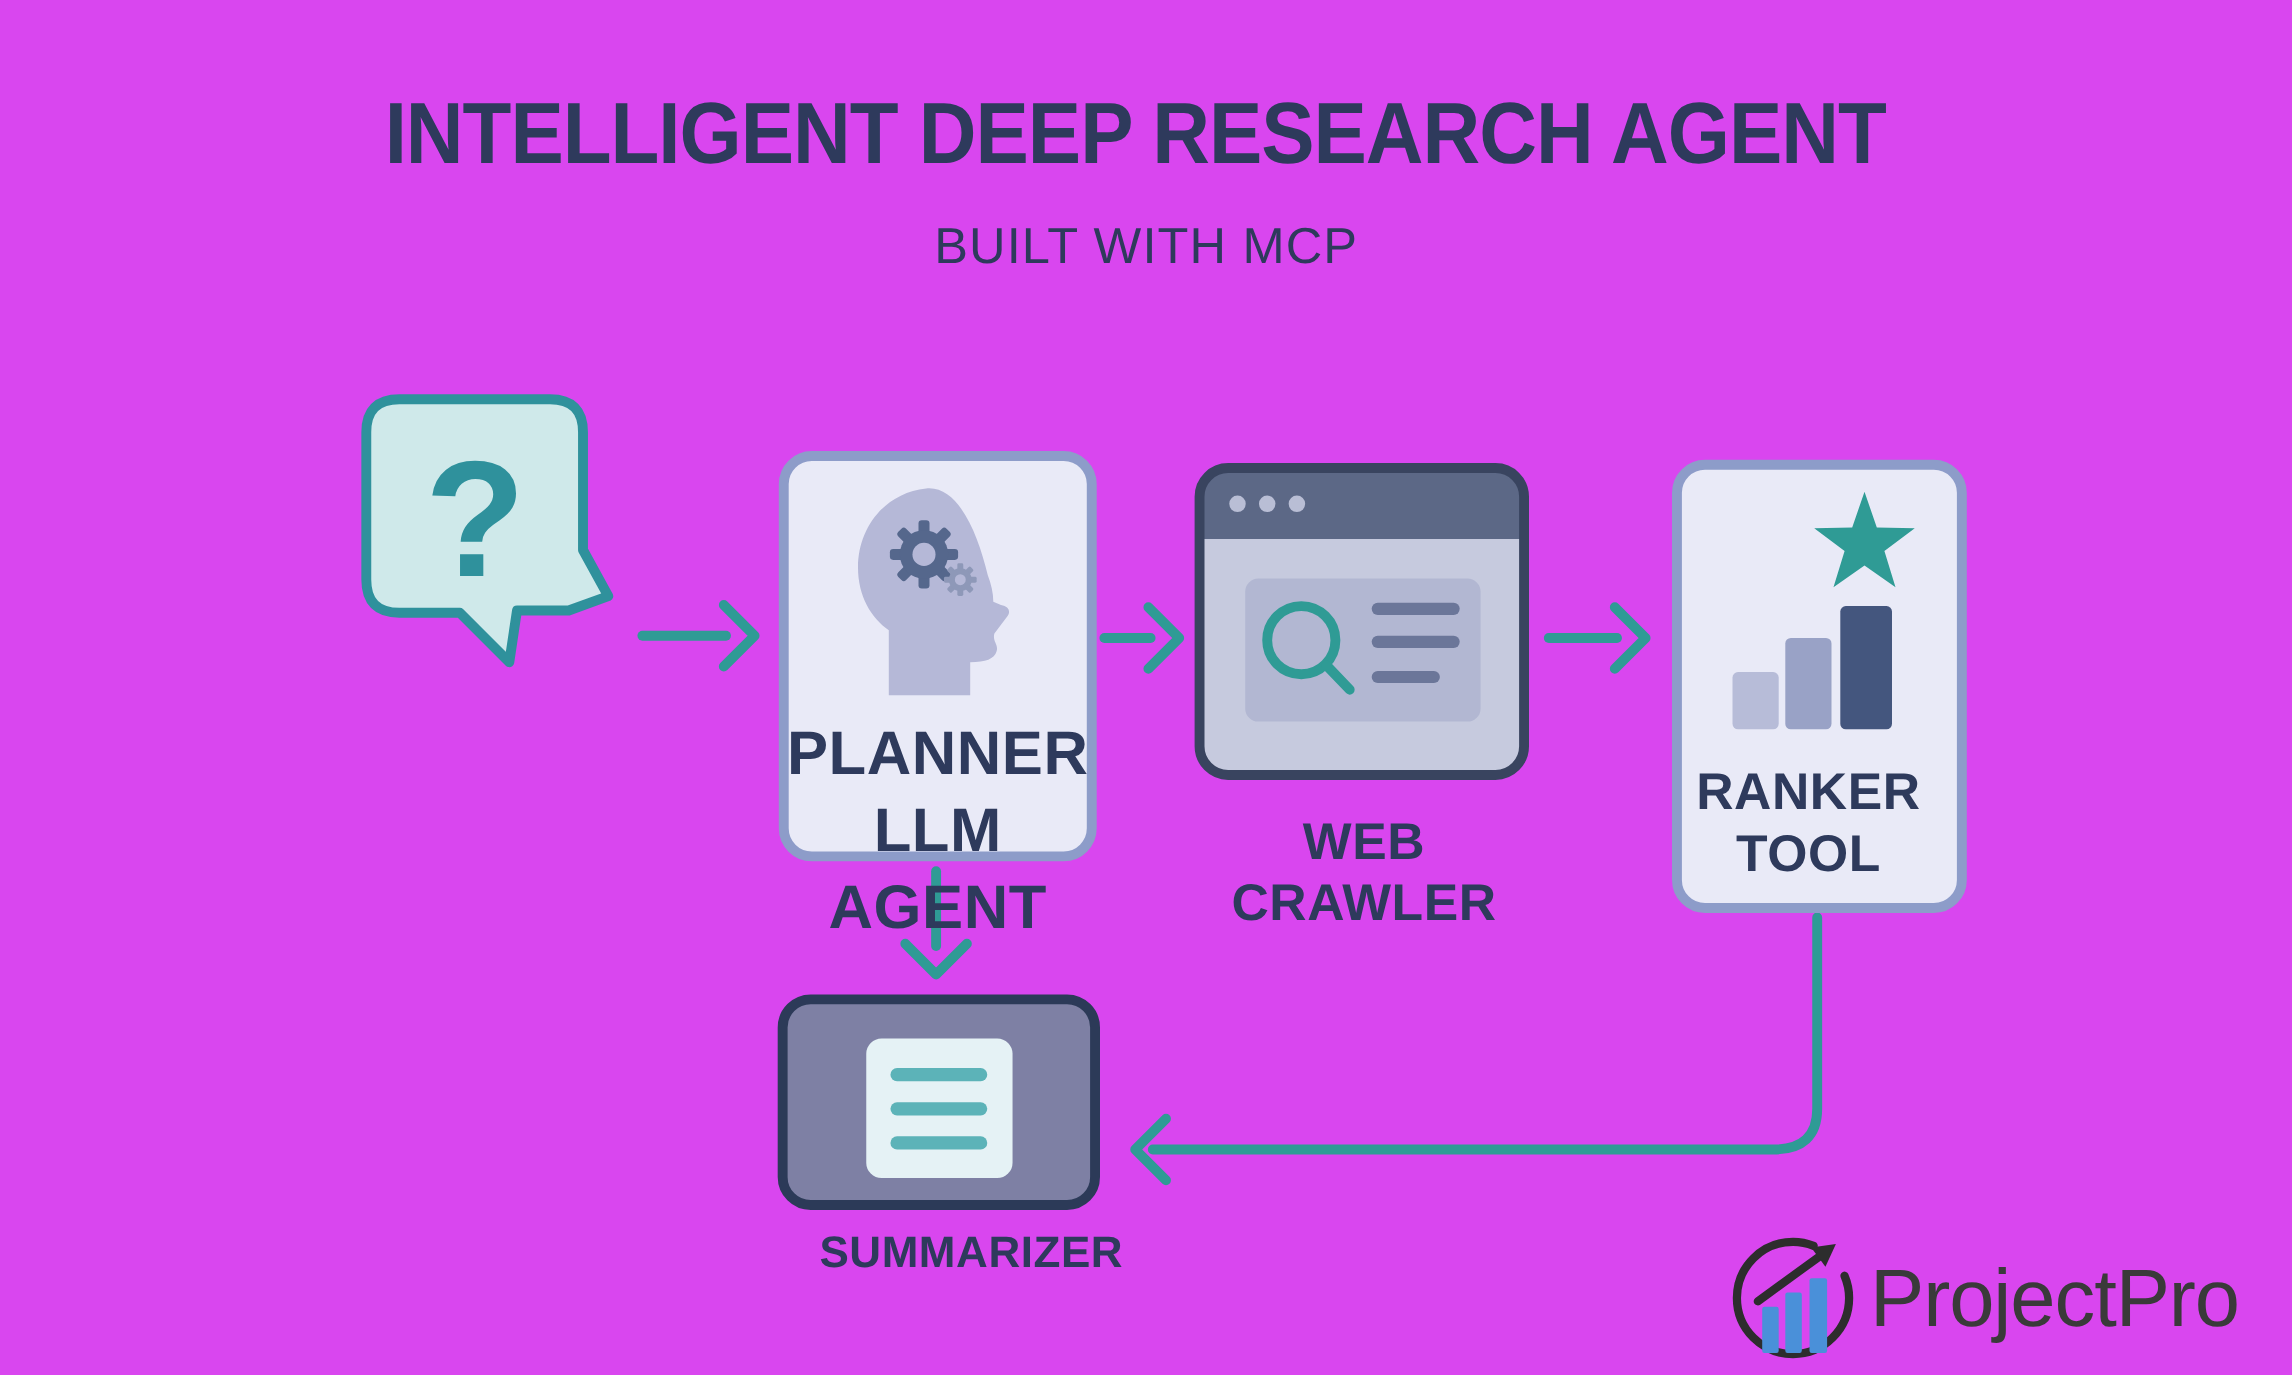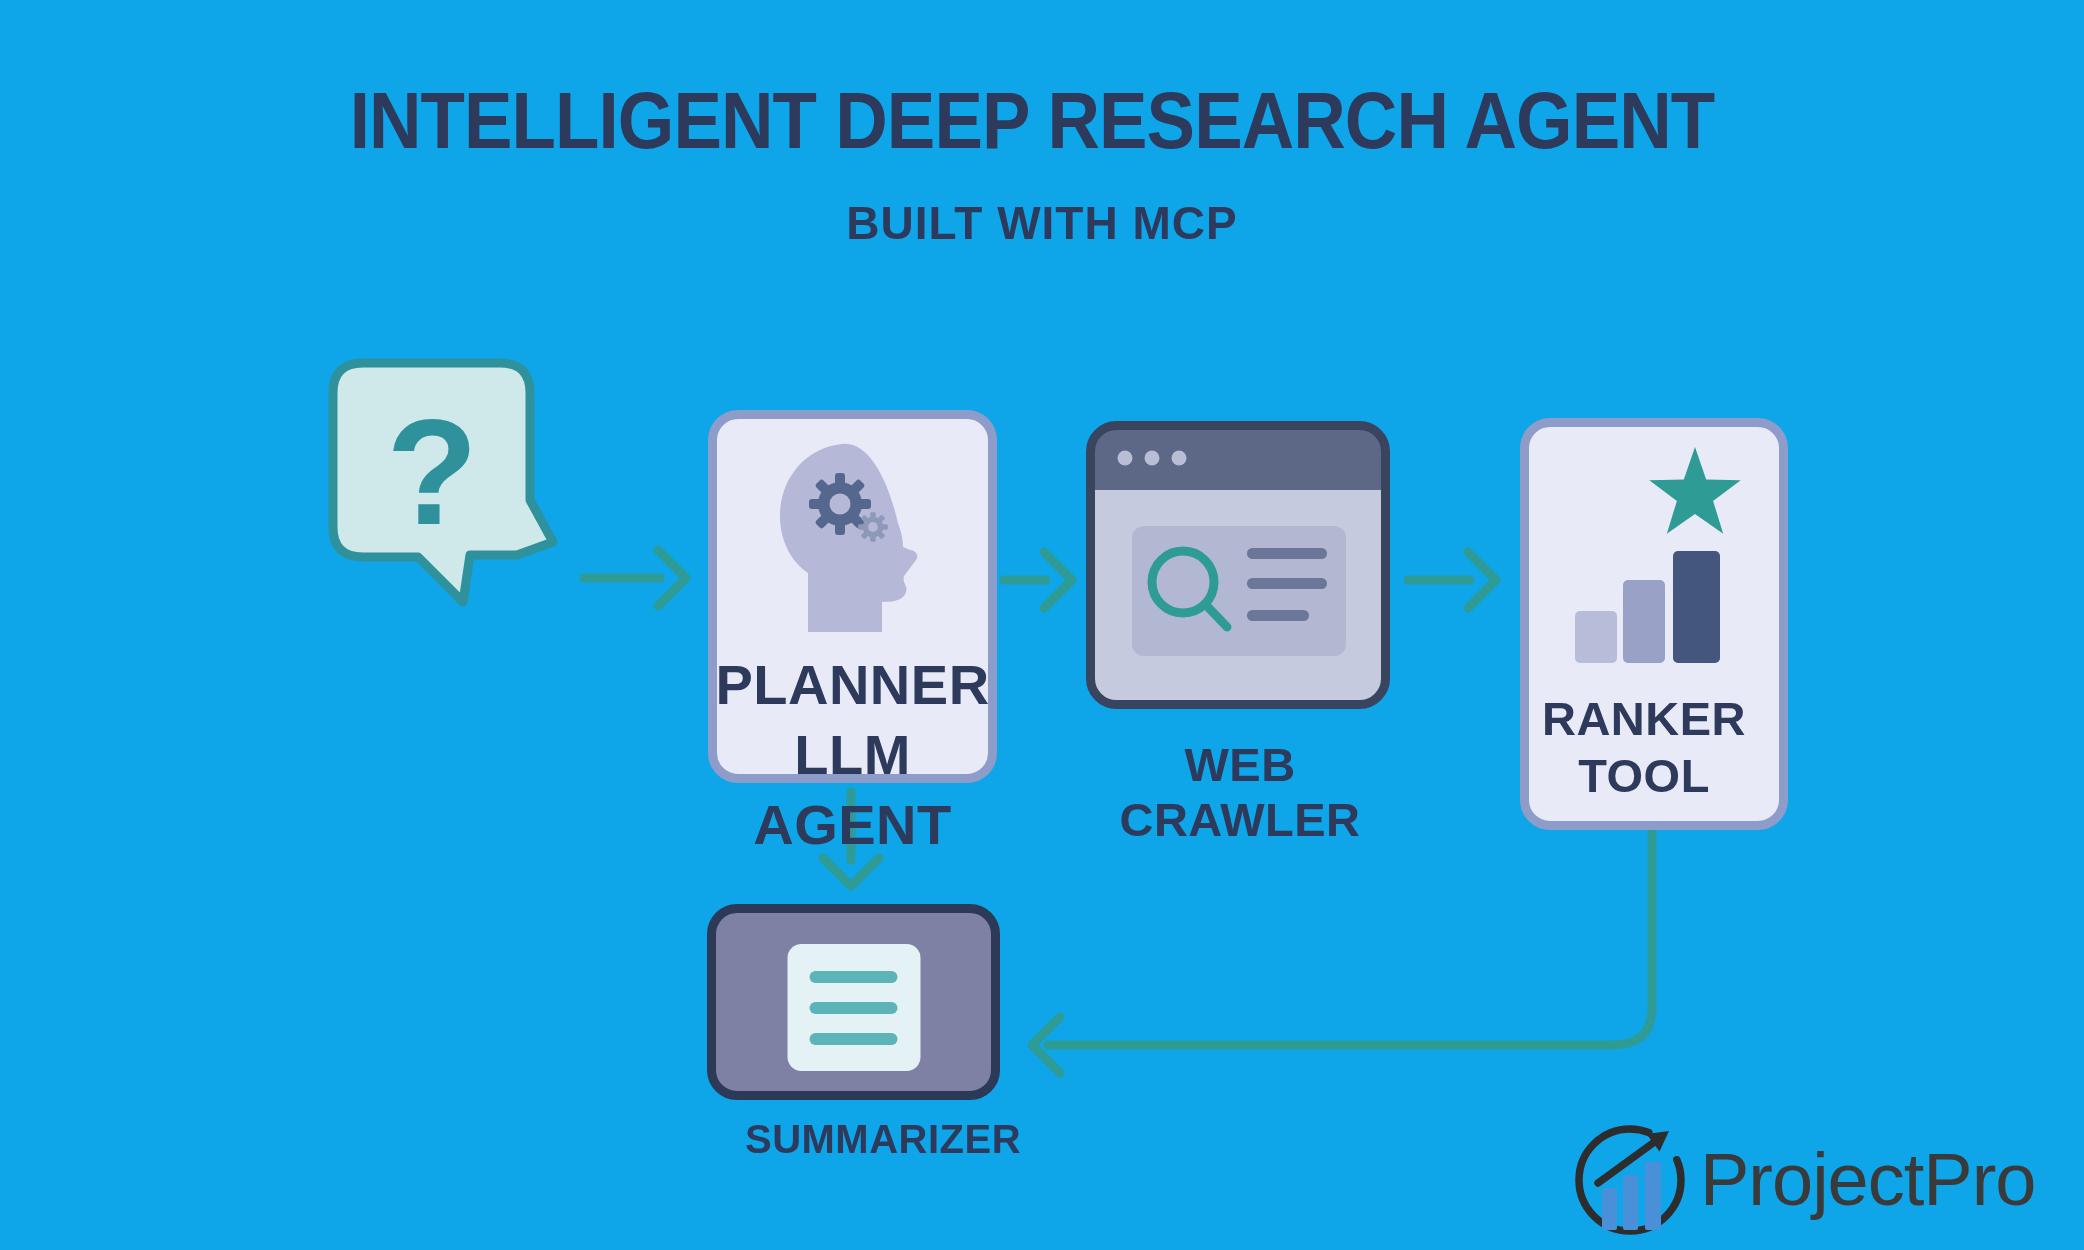--- a/index.html
+++ b/index.html
@@ -1,27 +1,27 @@
 <!DOCTYPE html>
 <html style="--navy-text: #2e3a5c; --teal: #2f9b95; --bubble-fill: #cfe9ea; --bubble-stroke: #2f919c; --box-fill: #e9eaf7; --box-border: #8d9cc9; --head-fill: #b5b8d7; --gear-dark: #55678c; --gear-light: #8e98b8; --crawler-bar: #5c6886; --crawler-body: #c6cade; --crawler-border: #39445f; --crawler-panel: #b2b7d2; --crawler-dots: #b9bed5; --crawler-lines: #6b7699; --bar1: #b7bcd8; --bar2: #99a2c6; --bar3: #44567e; --summarizer-fill: #7e80a4; --summarizer-border: #2c3a58; --doc-fill: #e5f2f5; --doc-lines: #5cb3b8; --logo-dark: #2d2d2d; --logo-blue: #4a90d9; --logo-text: #3a3a3a;"><head>
 <meta charset="utf-8">
 <style>
   html,body{margin:0;padding:0;background:#ffffff;}
   .canvas{
-    position:relative;width:2084px;height:1250px;background:#0ea5e9;overflow:hidden;
+    position:relative;width:2084px;height:1250px;background:#d946ef;overflow:hidden;
     font-family:"Liberation Sans",sans-serif;color:var(--navy-text,#2e3a5c);
   }
   .title{
     position:absolute;top:78px;left:0;width:2064px;text-align:center;
     font-size:79px;font-weight:bold;letter-spacing:-1px;line-height:1.1;
     color:var(--navy-text);transform:scaleX(0.92);
   }
   .subtitle{
     position:absolute;top:196px;left:0;width:2084px;text-align:center;
-    font-size:46px;font-weight:bold;letter-spacing:1px;color:var(--navy-text);
+    font-size:46px;font-weight:normal;letter-spacing:1px;color:var(--navy-text);
   }
   .label{
     position:absolute;text-align:center;font-weight:bold;color:var(--navy-text);
     line-height:1.16;letter-spacing:0.5px;
   }
   .label span{display:block;}
   .lbl-user{left:300px;top:652px;width:290px;font-size:48px;}
   .lbl-planner{left:708px;top:650px;width:289px;font-size:56px;line-height:1.25;}
   .lbl-crawler{left:1060px;top:738px;width:360px;font-size:47px;}
   .lbl-ranker{left:1520px;top:690px;width:248px;font-size:47px;line-height:1.22;}

